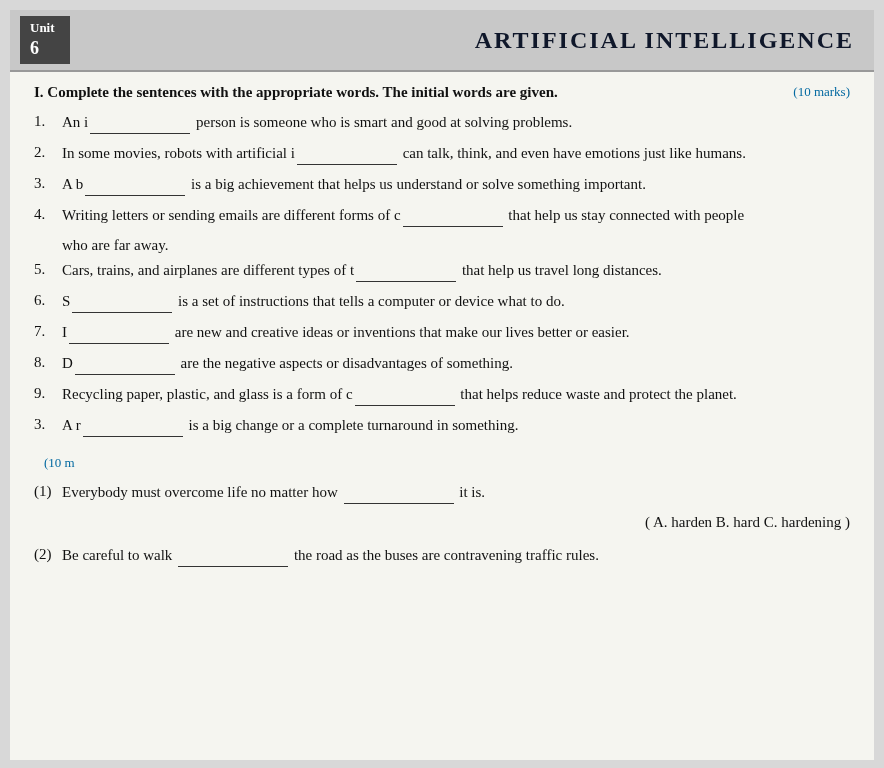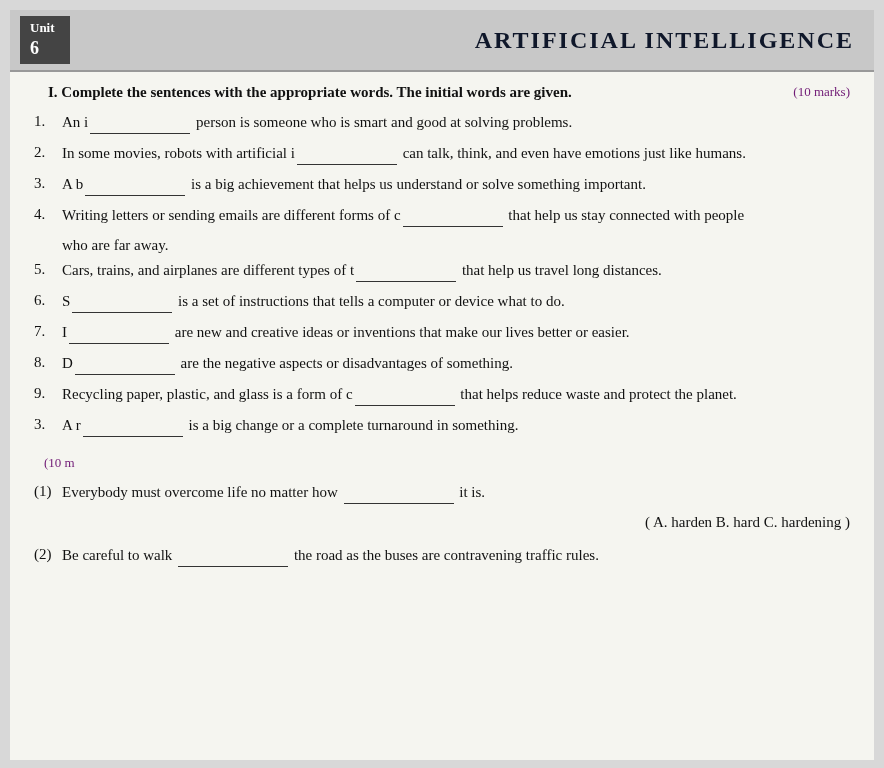--- a/index.html
+++ b/index.html
@@ -57,25 +57,24 @@
     }
     .section-header {
       display: flex;
       justify-content: space-between;
       align-items: flex-start;
       margin-bottom: 8px;
     }
     .section-title {
       font-weight: bold;
       font-size: 15px;
-      margin-left: 14px;
     }
     .marks {
       font-size: 13px;
-      color: #701a75;
+      color: #0369a1;
       white-space: nowrap;
       margin-left: 10px;
     }
     .questions-list {
       list-style: none;
       padding-left: 0;
       margin-bottom: 18px;
     }
     .question-item {
       display: flex;

